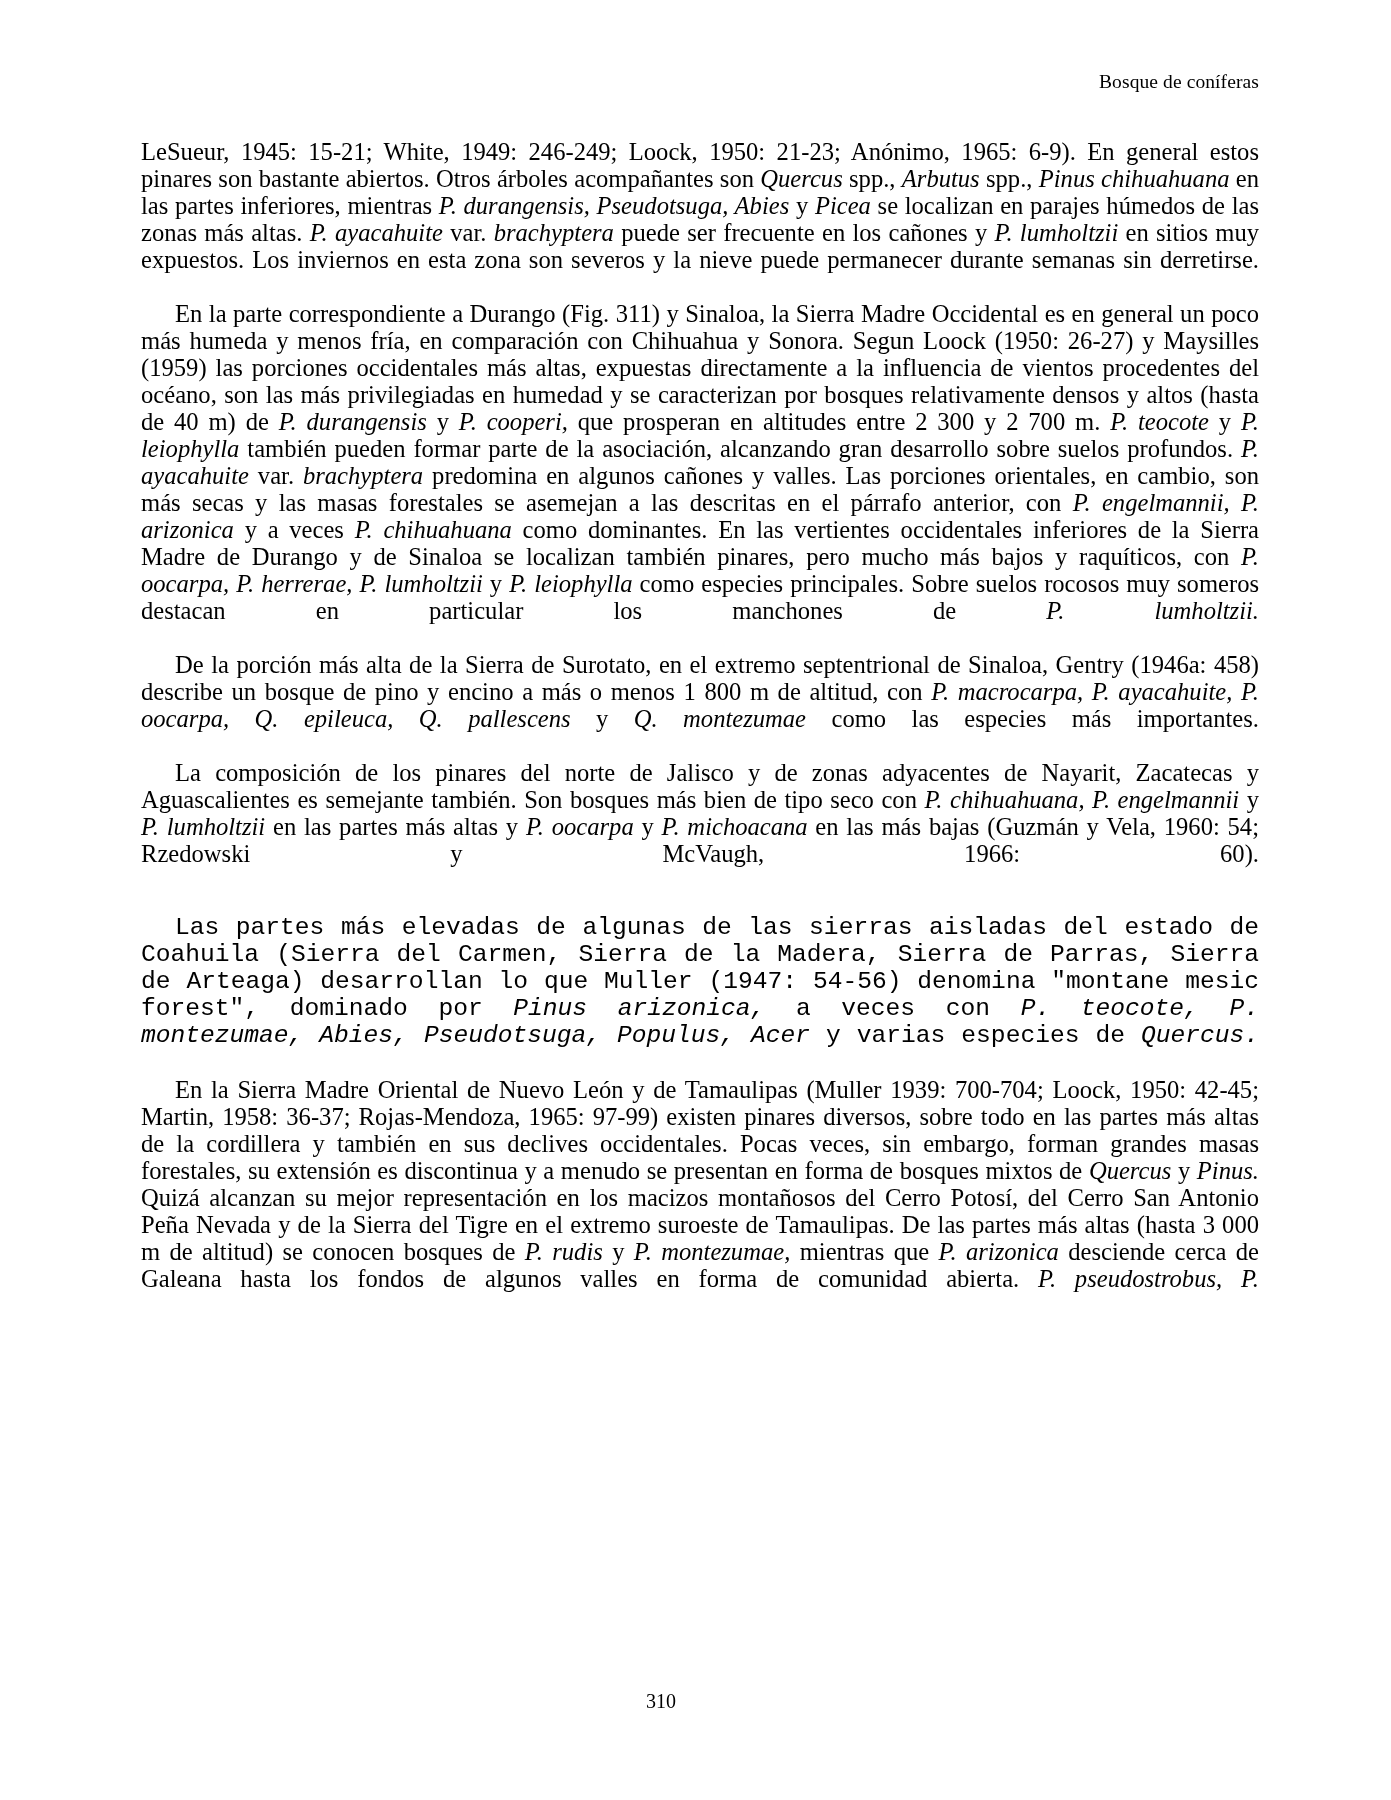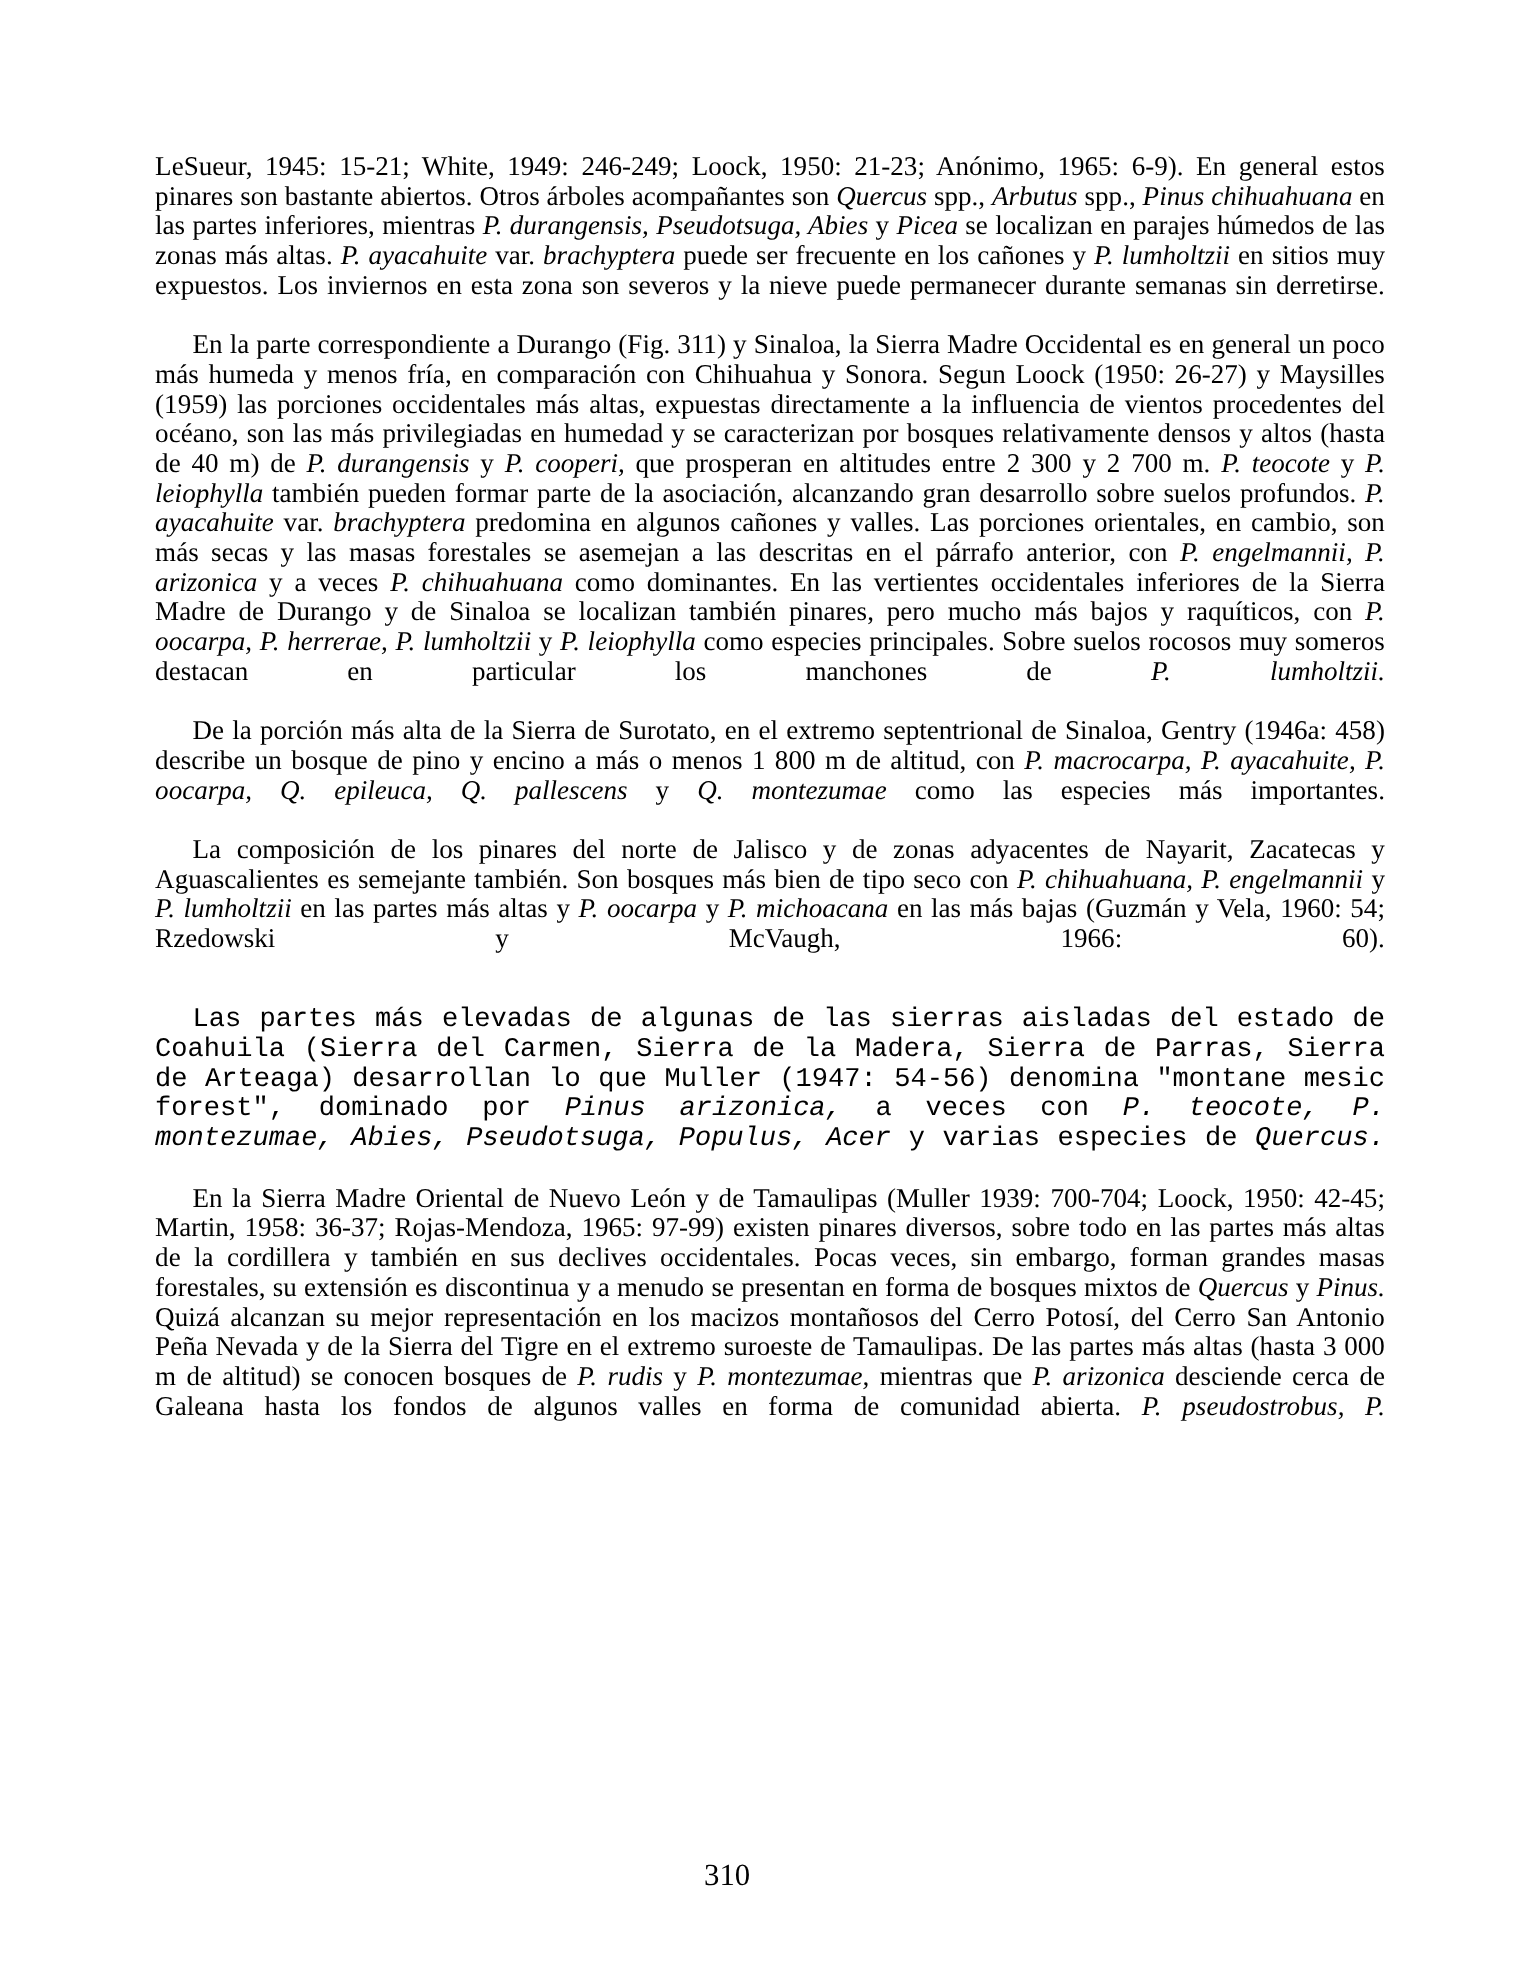--- a/index.html
+++ b/index.html
@@ -58,34 +58,35 @@
   }
   i, em {
     font-style: italic;
   }
   .folio {
     position: absolute;
     top: 1690px;
     left: 0;
     width: 1322px;
     text-align: center;
-    font-size: 28px;
+    font-size: 20px;
   }
   
   p.para::after {
     content: "";
     display: inline-block;
     width: 100%;
   }
 </style>
 </head>
 <body>
 
 <div class="page">
 
+  <div class="running-head">Bosque de coníferas</div>
 
   <div class="body-column">
     <p class="para">LeSueur, 1945: 15-21; White, 1949: 246-249; Loock, 1950: 21-23; Anónimo, 1965: 6-9). En general estos pinares son bastante abiertos. Otros árboles acompañantes son <i>Quercus</i> spp., <i>Arbutus</i> spp., <i>Pinus chihuahuana</i> en las partes inferiores, mientras <i>P. durangensis, Pseudotsuga, Abies</i> y <i>Picea</i> se localizan en parajes húmedos de las zonas más altas. <i>P. ayacahuite</i> var. <i>brachyptera</i> puede ser frecuente en los cañones y <i>P. lumholtzii</i> en sitios muy expuestos. Los inviernos en esta zona son severos y la nieve puede permanecer durante semanas sin derretirse.</p>
     <p class="para indent">En la parte correspondiente a Durango (Fig. 311) y Sinaloa, la Sierra Madre Occidental es en general un poco más humeda y menos fría, en comparación con Chihuahua y Sonora. Segun Loock (1950: 26-27) y Maysilles (1959) las porciones occidentales más altas, expuestas directamente a la influencia de vientos procedentes del océano, son las más privilegiadas en humedad y se caracterizan por bosques relativamente densos y altos (hasta de 40 m) de <i>P. durangensis</i> y <i>P. cooperi,</i> que prosperan en altitudes entre 2 300 y 2 700 m. <i>P. teocote</i> y <i>P. leiophylla</i> también pueden formar parte de la asociación, alcanzando gran desarrollo sobre suelos profundos. <i>P. ayacahuite</i> var. <i>brachyptera</i> predomina en algunos cañones y valles. Las porciones orientales, en cambio, son más secas y las masas forestales se asemejan a las descritas en el párrafo anterior, con <i>P. engelmannii, P. arizonica</i> y a veces <i>P. chihuahuana</i> como dominantes. En las vertientes occidentales inferiores de la Sierra Madre de Durango y de Sinaloa se localizan también pinares, pero mucho más bajos y raquíticos, con <i>P. oocarpa, P. herrerae, P. lumholtzii</i> y <i>P. leiophylla</i> como especies principales. Sobre suelos rocosos muy someros destacan en particular los manchones de <i>P. lumholtzii.</i></p>
     <p class="para indent">De la porción más alta de la Sierra de Surotato, en el extremo septentrional de Sinaloa, Gentry (1946a: 458) describe un bosque de pino y encino a más o menos 1 800 m de altitud, con <i>P. macrocarpa, P. ayacahuite, P. oocarpa, Q. epileuca, Q. pallescens</i> y <i>Q. montezumae</i> como las especies más importantes.</p>
     <p class="para indent">La composición de los pinares del norte de Jalisco y de zonas adyacentes de Nayarit, Zacatecas y Aguascalientes es semejante también. Son bosques más bien de tipo seco con <i>P. chihuahuana, P. engelmannii</i> y <i>P. lumholtzii</i> en las partes más altas y <i>P. oocarpa</i> y <i>P. michoacana</i> en las más bajas (Guzmán y Vela, 1960: 54; Rzedowski y McVaugh, 1966: 60).</p>
     <p class="para indent gap-before">Las partes más elevadas de algunas de las sierras aisladas del estado de Coahuila (Sierra del Carmen, Sierra de la Madera, Sierra de Parras, Sierra de Arteaga) desarrollan lo que Muller (1947: 54-56) denomina "montane mesic forest", dominado por <i>Pinus arizonica,</i> a veces con <i>P. teocote, P. montezumae, Abies, Pseudotsuga, Populus, Acer</i> y varias especies de <i>Quercus.</i></p>
     <p class="para indent">En la Sierra Madre Oriental de Nuevo León y de Tamaulipas (Muller 1939: 700-704; Loock, 1950: 42-45; Martin, 1958: 36-37; Rojas-Mendoza, 1965: 97-99) existen pinares diversos, sobre todo en las partes más altas de la cordillera y también en sus declives occidentales. Pocas veces, sin embargo, forman grandes masas forestales, su extensión es discontinua y a menudo se presentan en forma de bosques mixtos de <i>Quercus</i> y <i>Pinus.</i> Quizá alcanzan su mejor representación en los macizos montañosos del Cerro Potosí, del Cerro San Antonio Peña Nevada y de la Sierra del Tigre en el extremo suroeste de Tamaulipas. De las partes más altas (hasta 3 000 m de altitud) se conocen bosques de <i>P. rudis</i> y <i>P. montezumae,</i> mientras que <i>P. arizonica</i> desciende cerca de Galeana hasta los fondos de algunos valles en forma de comunidad abierta. <i>P. pseudostrobus, P.</i></p>
   </div>
 

